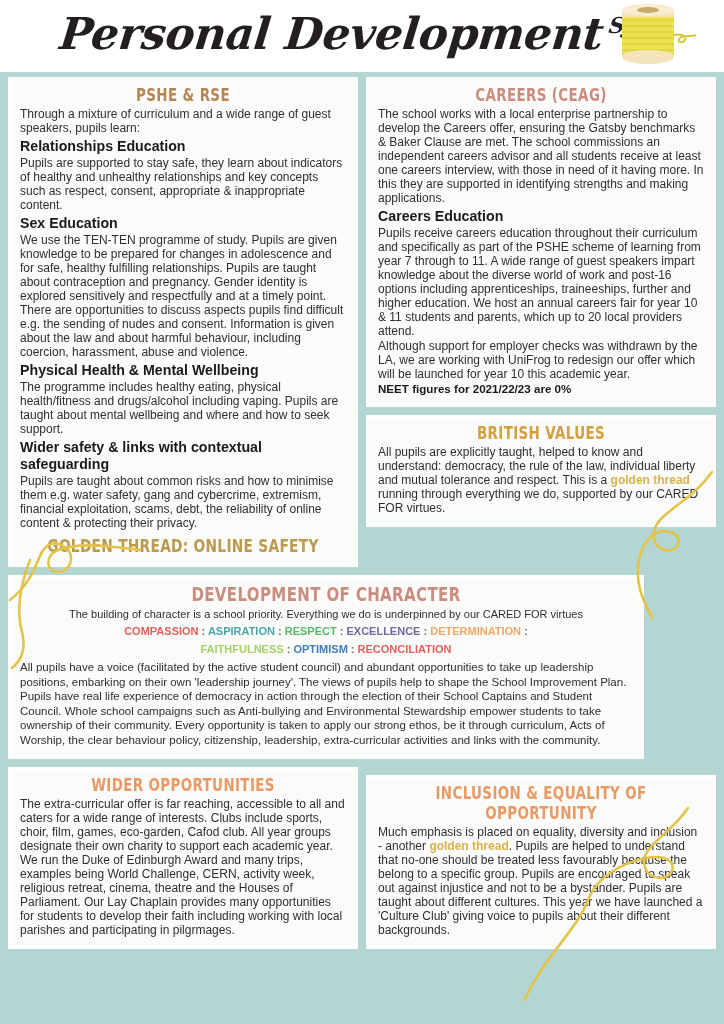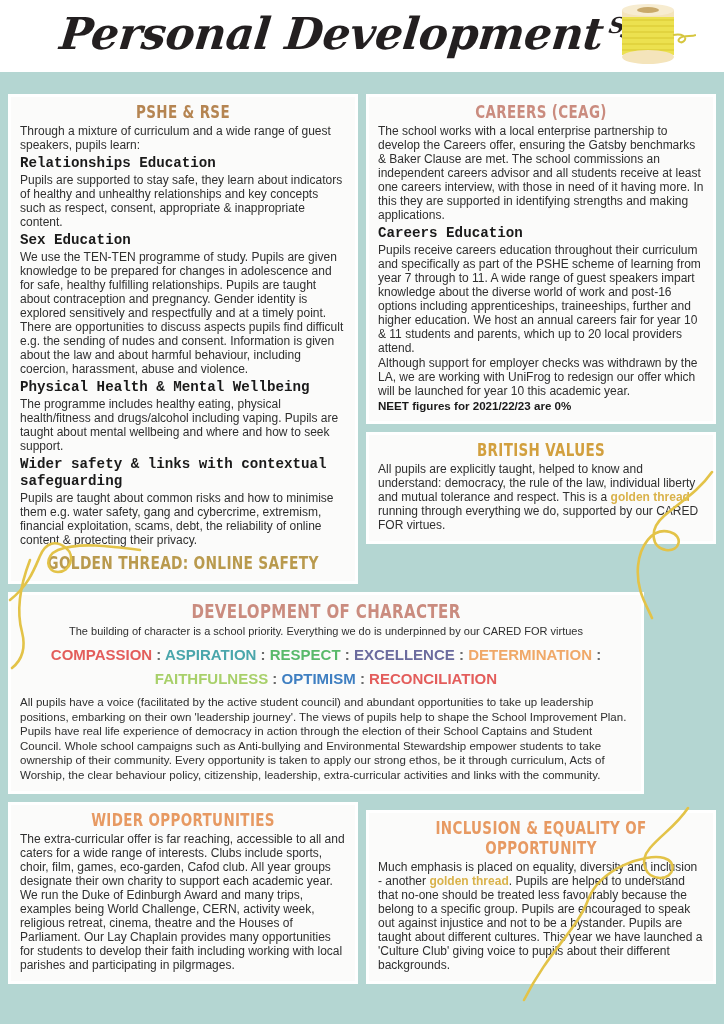--- a/index.html
+++ b/index.html
@@ -26,21 +26,21 @@
     transform:skewX(-6deg);
   }
   .initials{
     font-family:"DejaVu Serif",serif;font-style:italic;font-weight:bold;
     font-size:22px;color:#231f20;margin-left:6px;margin-top:6px;
     transform:skewX(-8deg);
   }
   .spool{position:absolute;right:28px;top:4px;width:86px;height:64px;}
 
   
-  .cols{display:flex;gap:8px;padding:0 8px;margin-top:22px;align-items:flex-start;}
+  .cols{display:flex;gap:8px;padding:0 8px;margin-top:5px;align-items:flex-start;}
   .col{display:flex;flex-direction:column;gap:8px;}
   .col.left{width:352px;}
   .col.right{width:352px;}
 
   .card{
     background:#fbfbfa;
     border:3px solid #ffffff;
     box-shadow:0 0 0 0 rgba(0,0,0,0);
     padding:4px 9px 8px 9px;
     box-sizing:border-box;
@@ -59,35 +59,34 @@
   .sec-head.tan{color:#b58552;}
   .sec-head.rose{color:#ca8c7f;}
   .sec-head.gold{color:#d2a03f;}
   .sec-head.orange{color:#e79a63;}
   .sec-head.big{font-size:19px;}
 
   p{margin:0 0 1px 0;font-size:12px;line-height:14.0px;color:#2f2f2f;}
   .sub{
     font-weight:bold;font-size:14.2px;line-height:17px;color:#1a1a1a;
     margin:3px 0 1px 0;
-    font-family:Liberation Mono, monospace;
   }
   .bold-line{font-weight:bold;font-size:11.6px;line-height:14px;color:#1a1a1a;}
   .gt{color:#d9b24a;font-weight:bold;}
 
   .gt-banner{
     text-align:center;
     font-family:"DejaVu Sans Condensed","Liberation Sans",sans-serif;
     font-weight:bold;font-size:17px;color:#b99a4e;
     letter-spacing:0.3px;margin-top:6px;transform:scaleX(0.9);
   }
 
   
   .doc-intro{text-align:center;font-size:11px;line-height:14px;color:#2f2f2f;margin:1px 0 0 0;}
-  .virtues{text-align:center;font-weight:bold;font-size:15px;line-height:15px;margin:9px 0;}
+  .virtues{text-align:center;font-weight:bold;font-size:11px;line-height:15px;margin:3px 0;}
   .virtues span{white-space:nowrap;}
   .sep{color:#6a6a6a;font-weight:bold;}
   .doc-body{font-size:11.5px;line-height:14.6px;color:#2f2f2f;margin-top:3px;}
 
   .bottom{display:flex;gap:8px;padding:0 8px;margin-top:8px;align-items:flex-end;}
   .bottom .card{width:352px;}
 
   
   .thread{position:absolute;left:0;top:0;width:724px;height:1024px;pointer-events:none;}
 </style>

